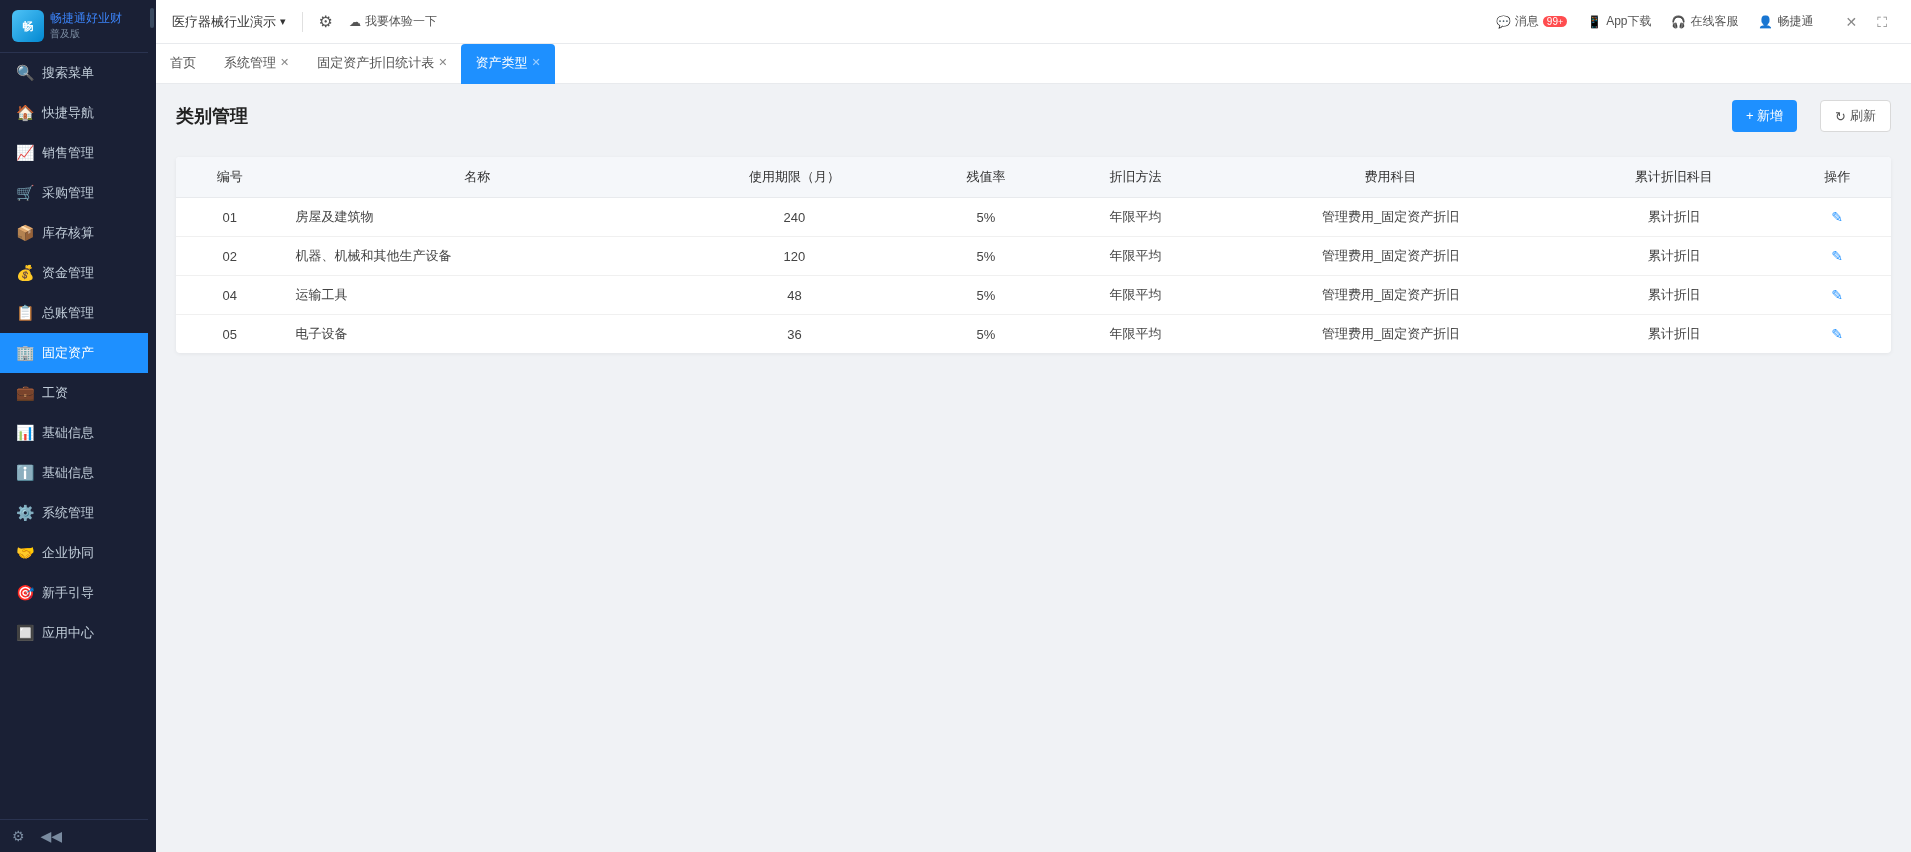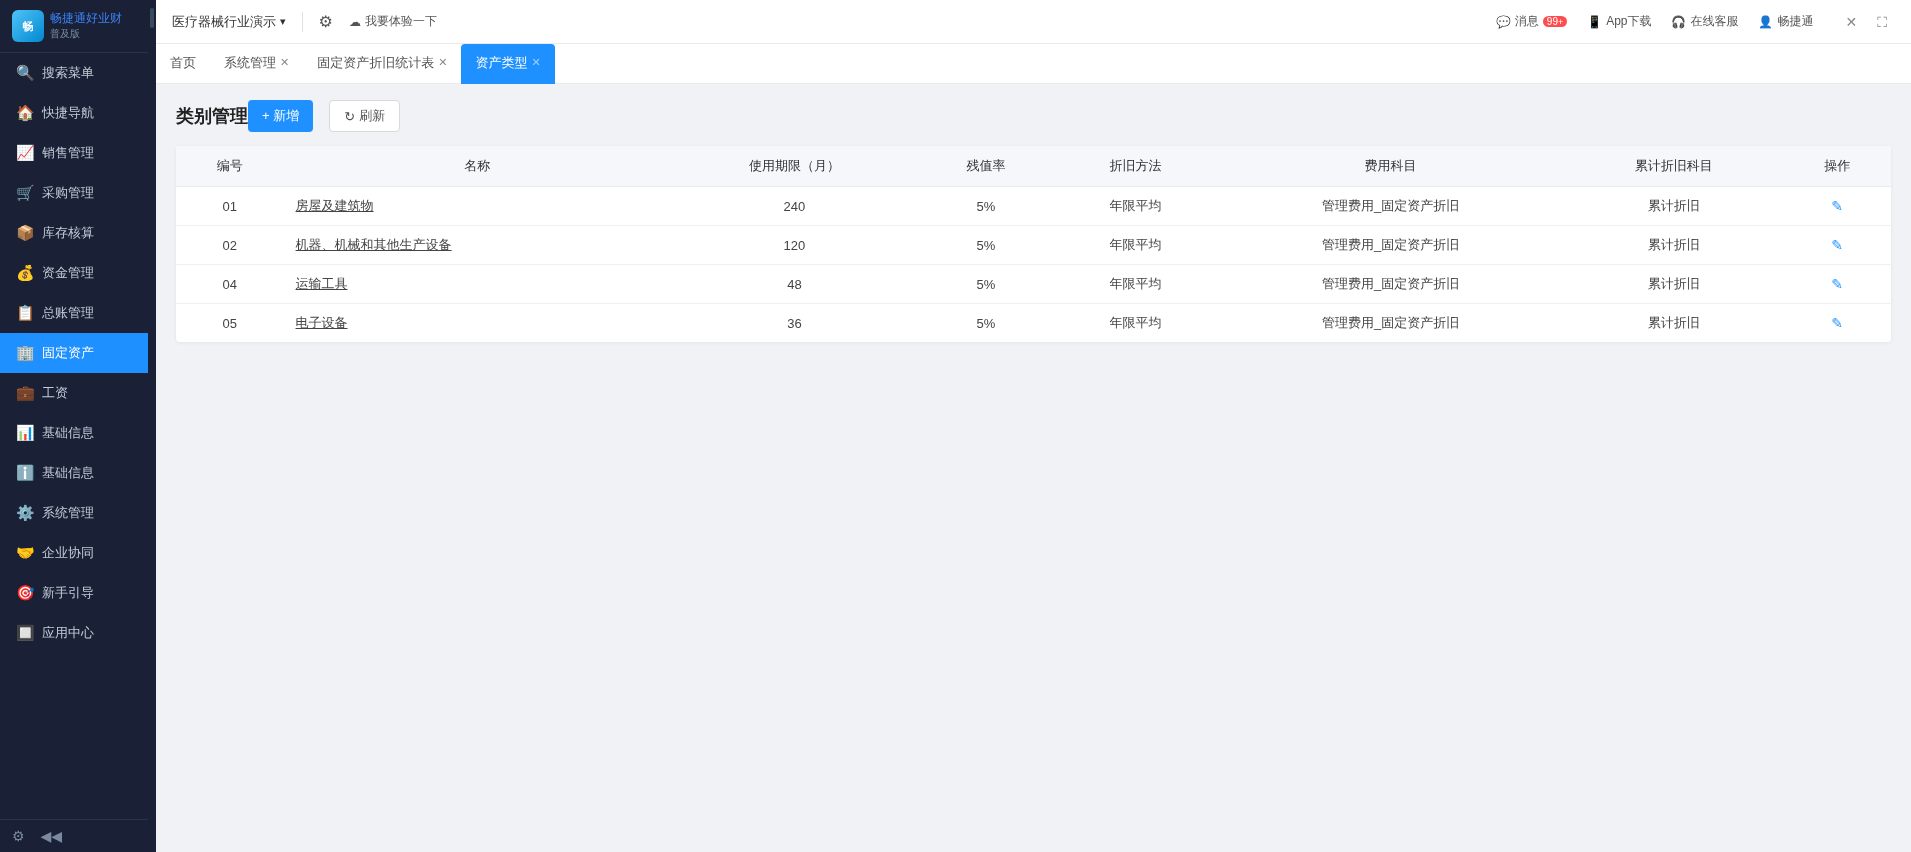--- a/index.html
+++ b/index.html
@@ -151,31 +151,31 @@
     .page-content {
       flex: 1;
       padding: 16px 20px;
       overflow: auto;
       background: #f0f2f5;
     }
 
     .page-header {
       display: flex;
       align-items: center;
-      justify-content: flex-start;
-      margin-bottom: 14px;
+      justify-content: space-between;
+      margin-bottom: 25px;
     }
     .page-title {
       font-size: 18px;
       font-weight: 600;
       color: #222;
     }
     .page-actions {
       display: flex;
-      gap: 16px;
+      gap: 23px;
     }
     .btn-new {
       background: #1e90ff;
       color: white;
       border: none;
       padding: 6px 14px;
       border-radius: 4px;
       font-size: 13px;
       cursor: pointer;
       display: flex;
@@ -216,21 +216,21 @@
       border-bottom: 1px solid #e8eaed;
     }
     .data-table td {
       padding: 10px 12px;
       text-align: center;
       color: #444;
       font-size: 13px;
       border-bottom: 1px solid #f0f0f0;
     }
     .data-table tbody tr:last-child td { border-bottom: none; }
-    .td-left { text-align: left !important; text-decoration: underline; }
+    .td-left { text-align: left !important; }
     .td-code { color: #1e90ff; }
     .td-accumulate { color: #1e90ff; font-size: 12px; }
     .td-edit { color: #1e90ff; cursor: pointer; font-size: 14px; }
     .win-btn {
       padding: 0 8px;
       font-size: 14px;
       color: #888;
       cursor: pointer;
       line-height: 44px;
     }

